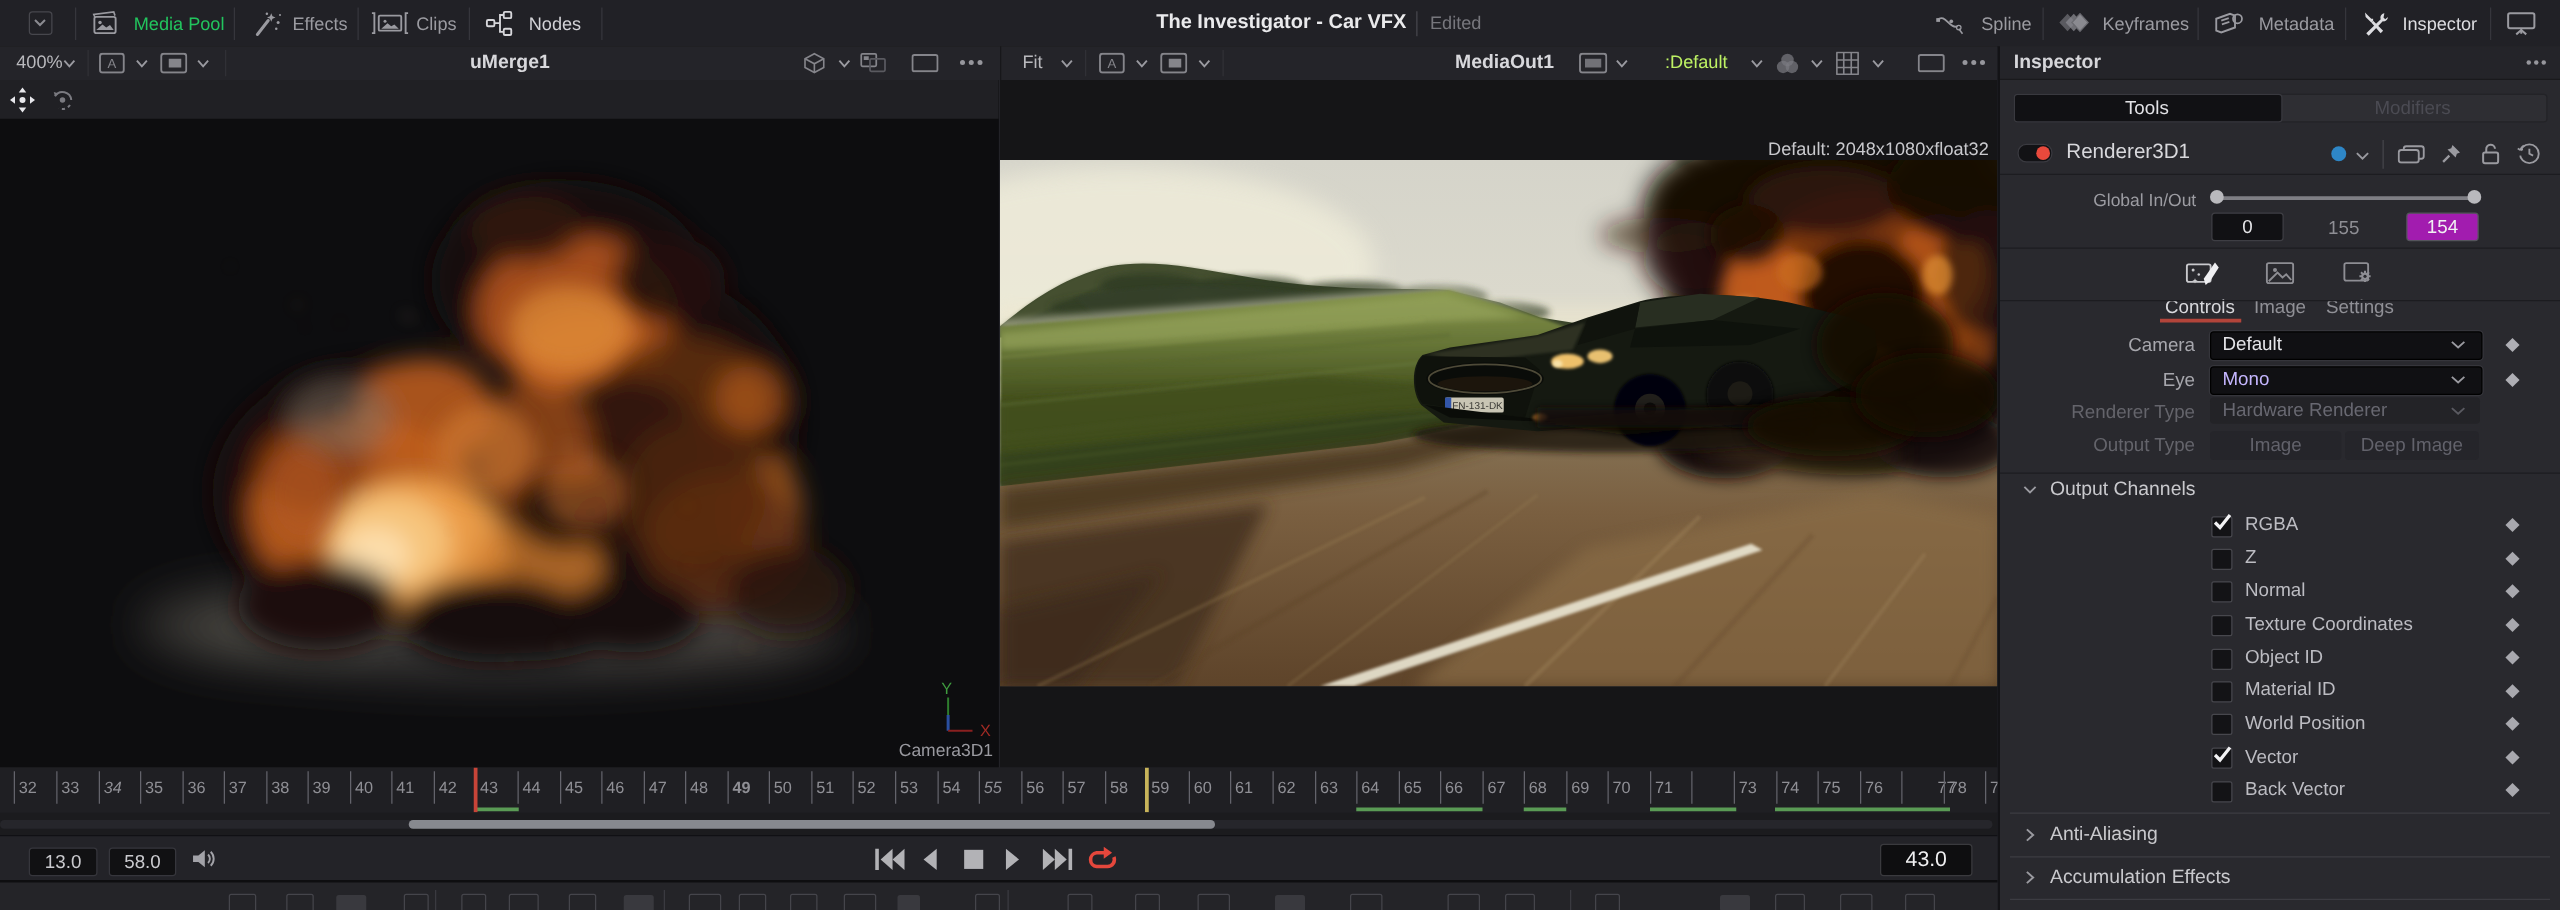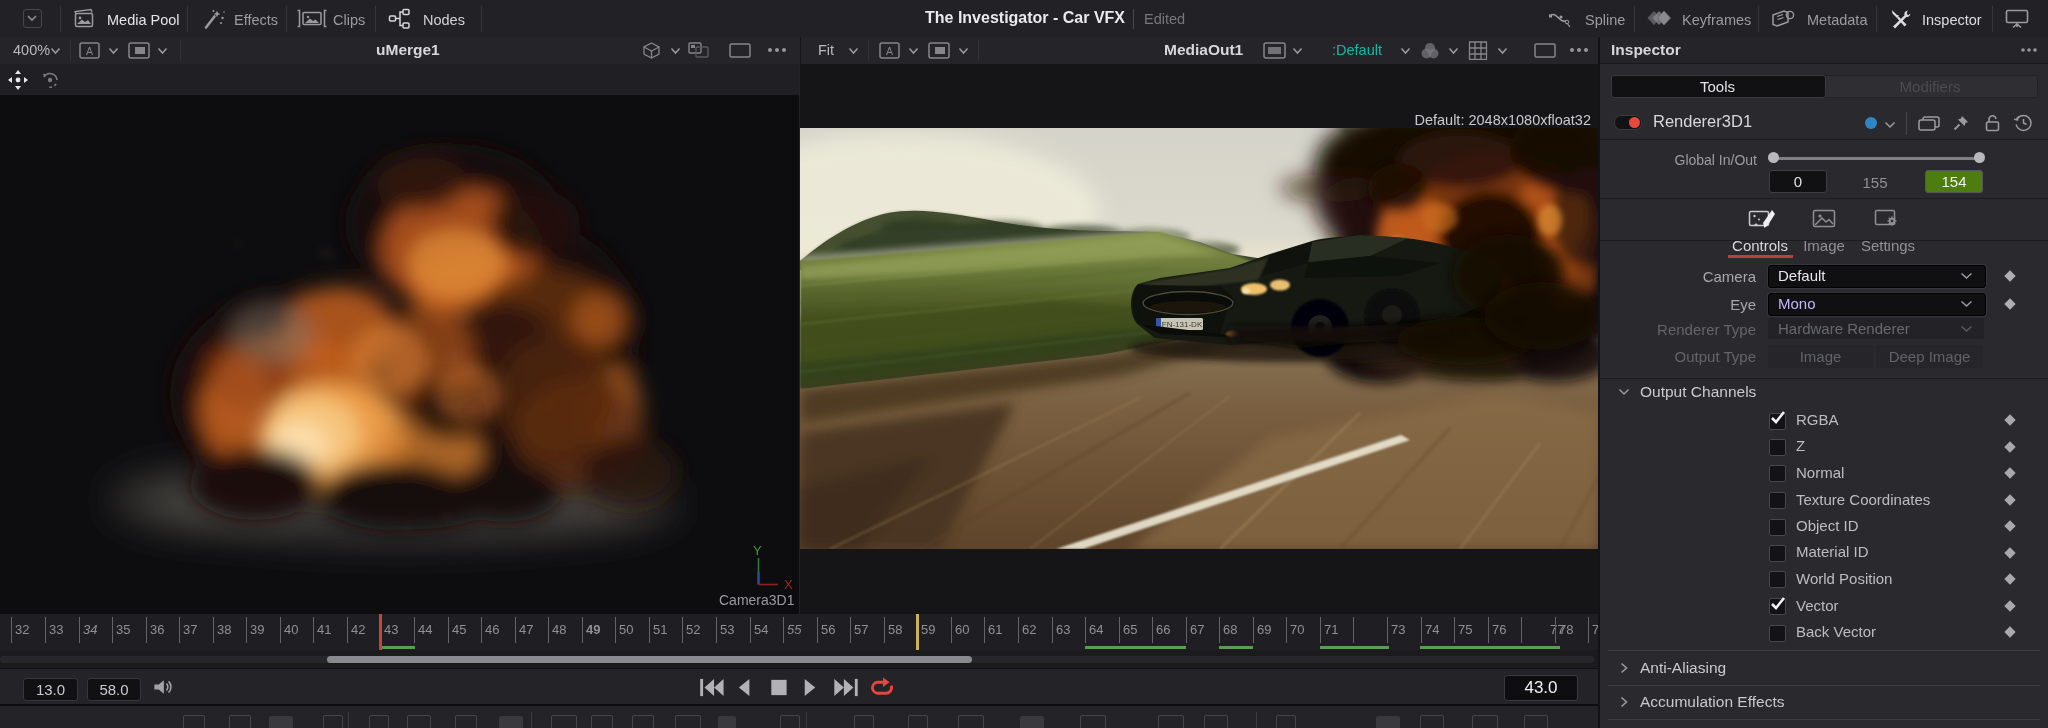--- a/index.html
+++ b/index.html
@@ -14,21 +14,21 @@
 <svg class="abs" style="left:26px;top:14px" width="12" height="8">
       <path d="M2 2 L6 6 L10 2" stroke="#8b8b91" stroke-width="1.6" fill="none"></path>
     </svg>
 <div class="abs" style="left:60px;top:6px;width:1px;height:26px;background:#36363c;"></div>
 <svg class="abs" style="left:72px;top:8px" width="24" height="21" viewBox="0 0 24 21">
 <rect x="3.5" y="5.5" width="17" height="13" rx="1.5" fill="none" stroke="#9a9aa0" stroke-width="1.5"></rect>
 <path d="M4 6 L3 3.5 L19 1.5 L20 4.5" fill="none" stroke="#9a9aa0" stroke-width="1.3"></path>
 <circle cx="8" cy="10" r="1.4" fill="#9a9aa0"></circle>
 <path d="M5 16 L10 11.5 L13 14 L16 12 L19 16 Z" fill="#9a9aa0"></path>
 </svg>
-<div class="abs txt" style="left:107px;top:12px;font-size:14.5px;color:#e5e5e5;">Media Pool</div>
+<div class="abs txt" style="left:107px;top:12px;font-size:14.5px;color:#22c55e;">Media Pool</div>
 <div class="abs" style="left:187px;top:6px;width:1px;height:26px;background:#36363c;"></div>
 <svg class="abs" style="left:202px;top:8px" width="24" height="22" viewBox="0 0 24 22">
 <path d="M4 19.5 L12.5 8.5" stroke="#9a9aa0" stroke-width="2.6" stroke-linecap="round"></path>
 <path d="M15 2.5 l1 2.4 l2.4 1 l-2.4 1 l-1 2.4 l-1-2.4 l-2.4-1 l2.4-1 Z" fill="#9a9aa0"></path>
 <circle cx="20.5" cy="10" r="1.2" fill="#9a9aa0"></circle>
 <circle cx="11.5" cy="3" r="1" fill="#9a9aa0"></circle>
 <circle cx="19" cy="15" r="1" fill="#9a9aa0"></circle>
 <circle cx="22" cy="4" r="0.8" fill="#9a9aa0"></circle>
 </svg>
 <div class="abs txt" style="left:234px;top:12px;font-size:14.5px;color:#9b9ba1;">Effects</div>
@@ -159,21 +159,21 @@
     </svg>
 <div class="abs" style="left:978px;top:40px;width:1px;height:21px;background:#303036;"></div>
 <div class="abs txt" style="left:1164px;top:41px;font-size:15.5px;font-weight:bold;color:#d8d8dc;">MediaOut1</div>
 <svg class="abs" style="left:1263px;top:42px" width="23" height="17" viewBox="0 0 23 17">
 <rect x="1" y="1" width="21" height="15" rx="2" fill="none" stroke="#85858b" stroke-width="1.5"></rect>
 <rect x="5" y="5" width="13" height="7" fill="#85858b" opacity="0.8"></rect>
 </svg>
 <svg class="abs" style="left:1292px;top:47px" width="11" height="8">
       <path d="M1.5 1.5 L5.5 6 L9.5 1.5" stroke="#9a9aa0" stroke-width="1.5" fill="none"></path>
     </svg>
-<div class="abs txt" style="left:1332px;top:42px;font-size:14.5px;color:#14b8a6;">:Default</div>
+<div class="abs txt" style="left:1332px;top:42px;font-size:14.5px;color:#bef264;">:Default</div>
 <svg class="abs" style="left:1400px;top:47px" width="11" height="8">
       <path d="M1.5 1.5 L5.5 6 L9.5 1.5" stroke="#9a9aa0" stroke-width="1.5" fill="none"></path>
     </svg>
 <svg class="abs" style="left:1419px;top:41px" width="22" height="20" viewBox="0 0 22 20">
 <g fill="#85858b" opacity="0.9">
 <circle cx="11" cy="7" r="5" opacity="0.7"></circle>
 <circle cx="7.5" cy="12.5" r="5" opacity="0.7"></circle>
 <circle cx="14.5" cy="12.5" r="5" opacity="0.7"></circle>
 </g>
     </svg>
@@ -538,21 +538,21 @@
 <path d="M3 6.5 L3 10 L6.5 10" fill="#29292e" stroke="none"></path>
 <path d="M2 6 L2.2 10.5 L6.5 10.2" fill="none" stroke="#29292e" stroke-width="2"></path>
 <path d="M3.2 7 A7.5 7.5 0 0 1 6 3.3 M3.2 7 L1.2 5.8 M3.2 7 L5.4 6.6" stroke="#9a9aa0" stroke-width="1.4" fill="none"></path>
 </svg>
       <div class="abs txt" style="left:60px;top:115px;width:97px;text-align:right;font-size:14px;color:#9c9ca2;">Global In/Out</div>
       <div class="abs" style="left:173px;top:120px;width:208px;height:3px;background:#7f7f85;border-radius:2px;"></div>
       <div class="abs" style="left:168px;top:115px;width:11px;height:11px;background:#b9b9bd;border-radius:50%;"></div>
       <div class="abs" style="left:374px;top:115px;width:11px;height:11px;background:#b9b9bd;border-radius:50%;"></div>
       <div class="abs" style="left:169px;top:133px;width:56px;height:21px;background:#111114;border:1.5px solid #3e3e44;border-radius:3px;color:#e3e3e6;font-size:15px;text-align:center;line-height:21px;">0</div>
       <div class="abs txt" style="left:250px;top:137px;width:50px;text-align:center;font-size:15px;color:#8e8e94;">155</div>
-      <div class="abs" style="left:325px;top:133px;width:56px;height:21px;background:#4d7c0f;border:1.5px solid #55555c;border-radius:3px;color:#f0f0f2;font-size:15px;text-align:center;line-height:21px;">154</div>
+      <div class="abs" style="left:325px;top:133px;width:56px;height:21px;background:#a21caf;border:1.5px solid #55555c;border-radius:3px;color:#f0f0f2;font-size:15px;text-align:center;line-height:21px;">154</div>
       <div class="abs" style="left:0;top:161px;width:448px;height:1px;background:#1c1c20;"></div>
       <svg class="abs" style="left:148px;top:171px" width="28" height="23" viewBox="0 0 28 23">
 <rect x="1.5" y="3.5" width="19" height="14" rx="1.5" fill="none" stroke="#c9c9cd" stroke-width="1.5"></rect>
 <circle cx="6.5" cy="8" r="1.2" fill="#c9c9cd"></circle>
         <circle cx="11" cy="11.5" r="1" fill="#c9c9cd"></circle>
 <path d="M8 14.5 l0.6 1.5 l1.5 .6 l-1.5 .6 l-.6 1.5 l-.6-1.5 l-1.5-.6 l1.5-.6 Z" fill="#c9c9cd"></path>
 <path d="M24 2 L15 15 L16.5 20 L20 17 L27 6 Z" fill="#efeff2"></path>
 </svg>
       <div class="abs txt" style="left:100px;top:200px;width:120px;text-align:center;font-size:15px;color:#d8d8dc;">Controls</div>
       <div class="abs" style="left:128px;top:218px;width:65px;height:3px;background:#b2443a;"></div>

